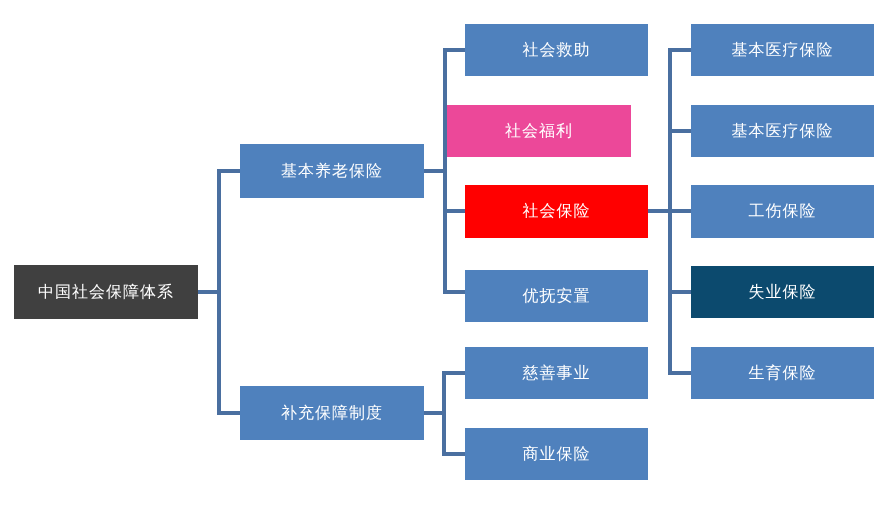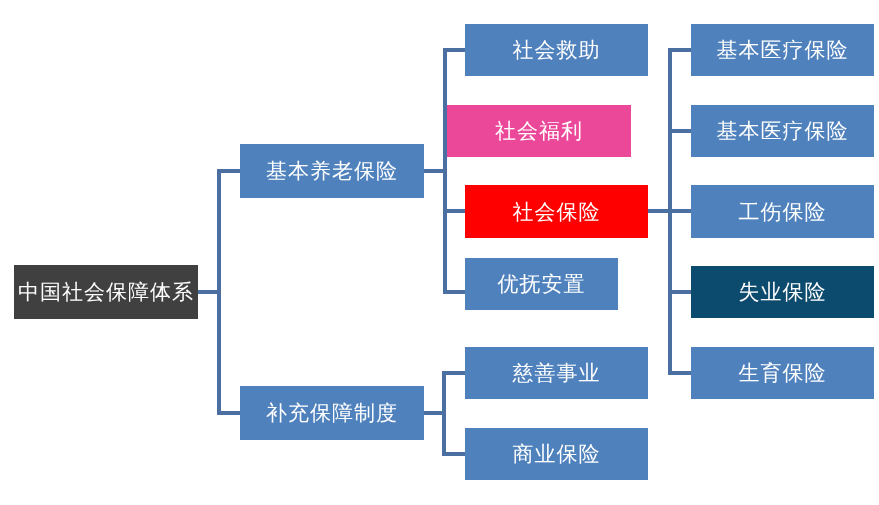--- a/index.html
+++ b/index.html
@@ -1,19 +1,19 @@
 <!DOCTYPE html>
 <html><head>
   <meta charset="utf-8">
   <style>
     html, body { margin: 0; padding: 0; background: #ffffff; }
     body { width: 879px; height: 505px; position: relative; overflow: hidden;
            font-family: "DejaVu Sans", sans-serif; }
     .node { position: absolute; display: flex; align-items: center; justify-content: center;
-            color: #ffffff; font-size: 21px; letter-spacing: 1px; box-sizing: border-box;
+            color: #ffffff; font-size: 16px; letter-spacing: 1px; box-sizing: border-box;
             white-space: nowrap; }
     .connectors { position: absolute; left: 0; top: 0; }
     .connectors path { fill: none; stroke-width: 4; stroke-linejoin: miter; }
   </style>
 </head>
 <body>
 
 <svg class="connectors" width="879" height="505">
 
   <path id="c-root" d="M198 292 H219 M240 171 H219 V413 H240" stroke="#4a6fa0"></path>
@@ -38,21 +38,21 @@
 
 <div class="node" style="left: 465px; top: 24px; width: 183px; height: 52px; background: rgb(79, 129, 189); color: rgb(255, 255, 255);">
   <span>社会救助</span>
 </div>
 <div class="node" style="left: 447px; top: 105px; width: 184px; height: 52px; background: #ec4899; color: rgb(255, 255, 255);">
   <span>社会福利</span>
 </div>
 <div class="node highlight" style="left: 465px; top: 185px; width: 183px; height: 53px; background: rgb(255, 0, 0); color: rgb(255, 255, 255);">
   <span>社会保险</span>
 </div>
-<div class="node" style="left: 465px; top: 258px; width: 153px; height: 52px; background: rgb(79, 129, 189); color: rgb(255, 255, 255);">
+<div class="node" style="left: 465px; top: 270px; width: 183px; height: 52px; background: rgb(79, 129, 189); color: rgb(255, 255, 255);">
   <span>优抚安置</span>
 </div>
 <div class="node" style="left: 465px; top: 347px; width: 183px; height: 52px; background: rgb(79, 129, 189); color: rgb(255, 255, 255);">
   <span>慈善事业</span>
 </div>
 <div class="node" style="left: 465px; top: 428px; width: 183px; height: 52px; background: rgb(79, 129, 189); color: rgb(255, 255, 255);">
   <span>商业保险</span>
 </div>
 
 <div class="node" style="left: 691px; top: 24px; width: 183px; height: 52px; background: rgb(79, 129, 189); color: rgb(255, 255, 255);">

